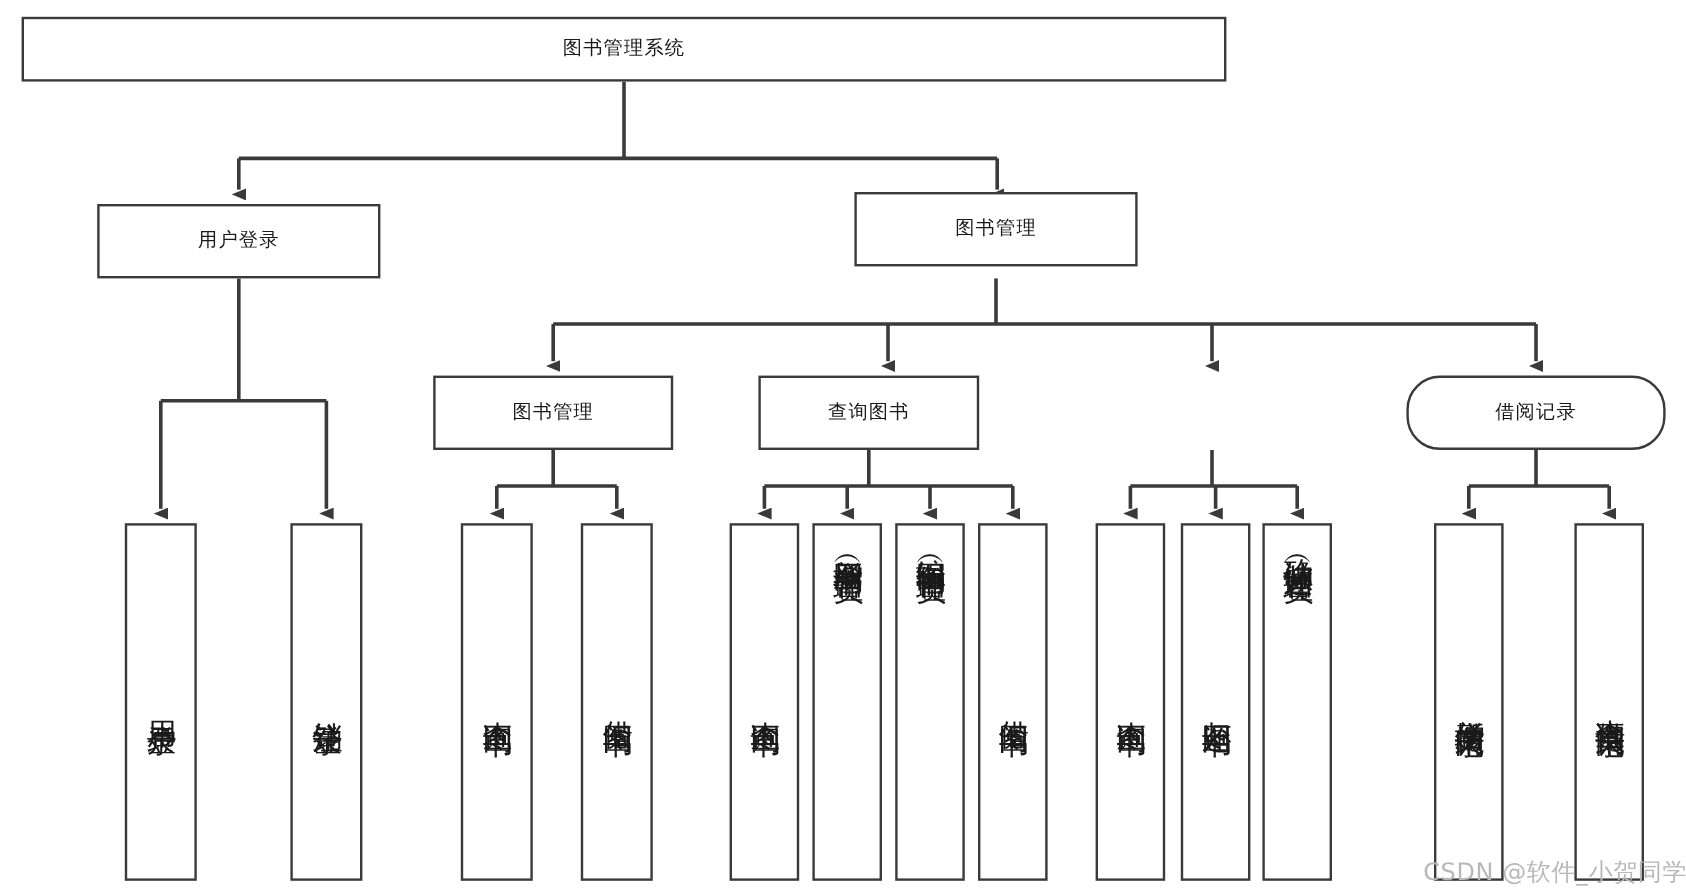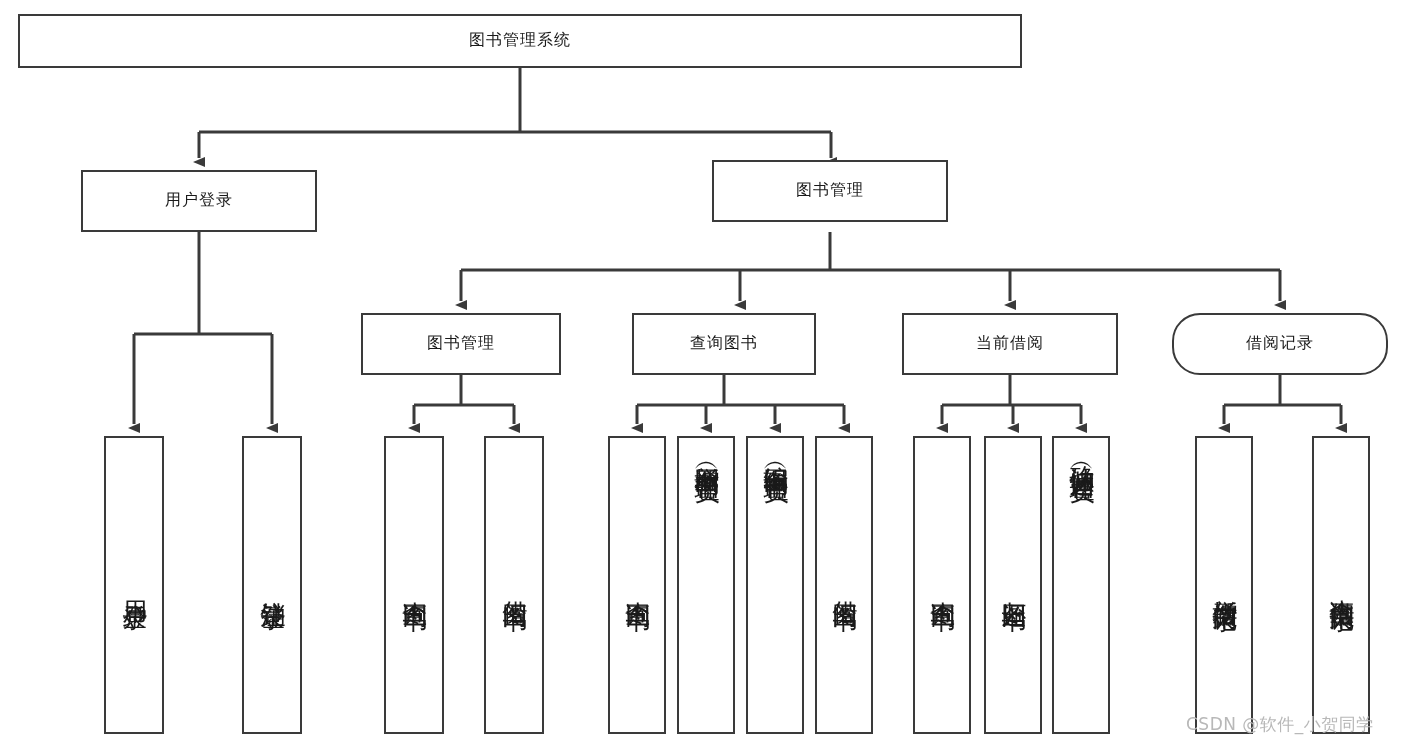--- a/index.html
+++ b/index.html
@@ -58,21 +58,21 @@
     left: 0;
     top: 0;
     width: 1405px;
     height: 747px;
     pointer-events: none;
   }
   .watermark {
     position: absolute;
     left: 1186px;
     top: 713px;
-    font-size: 17px;
+    font-size: 20px;
     color: #b8b8b8;
     white-space: nowrap;
     letter-spacing: 0.5px;
   }
 </style>
 </head>
 <body>
 
 <div id="canvas">
 
@@ -136,23 +136,20 @@
   <div class="node horiz" style="left:712px; top:160px; width:236px; height:62px;">
     <span class="node-label">图书管理</span>
   </div>
 
   <div class="node horiz" style="left:361px; top:313px; width:200px; height:62px;">
     <span class="node-label">图书管理</span>
   </div>
   <div class="node horiz" style="left:632px; top:313px; width:184px; height:62px;">
     <span class="node-label">查询图书</span>
   </div>
-  <div class="node horiz" style="left:902px; top:313px; width:216px; height:62px;">
-    <span class="node-label">当前借阅</span>
-  </div>
   <div class="node horiz" style="left:1172px; top:313px; width:216px; height:62px;border-radius:28px;">
     <span class="node-label">借阅记录</span>
   </div>
 
   <div class="node vert mid" style="left:104px; top:436px; width:60px; height:298px;">
     <span class="node-label">用户登录</span>
   </div>
   <div class="node vert mid" style="left:242px; top:436px; width:60px; height:298px;">
     <span class="node-label">注销登录</span>
   </div>

